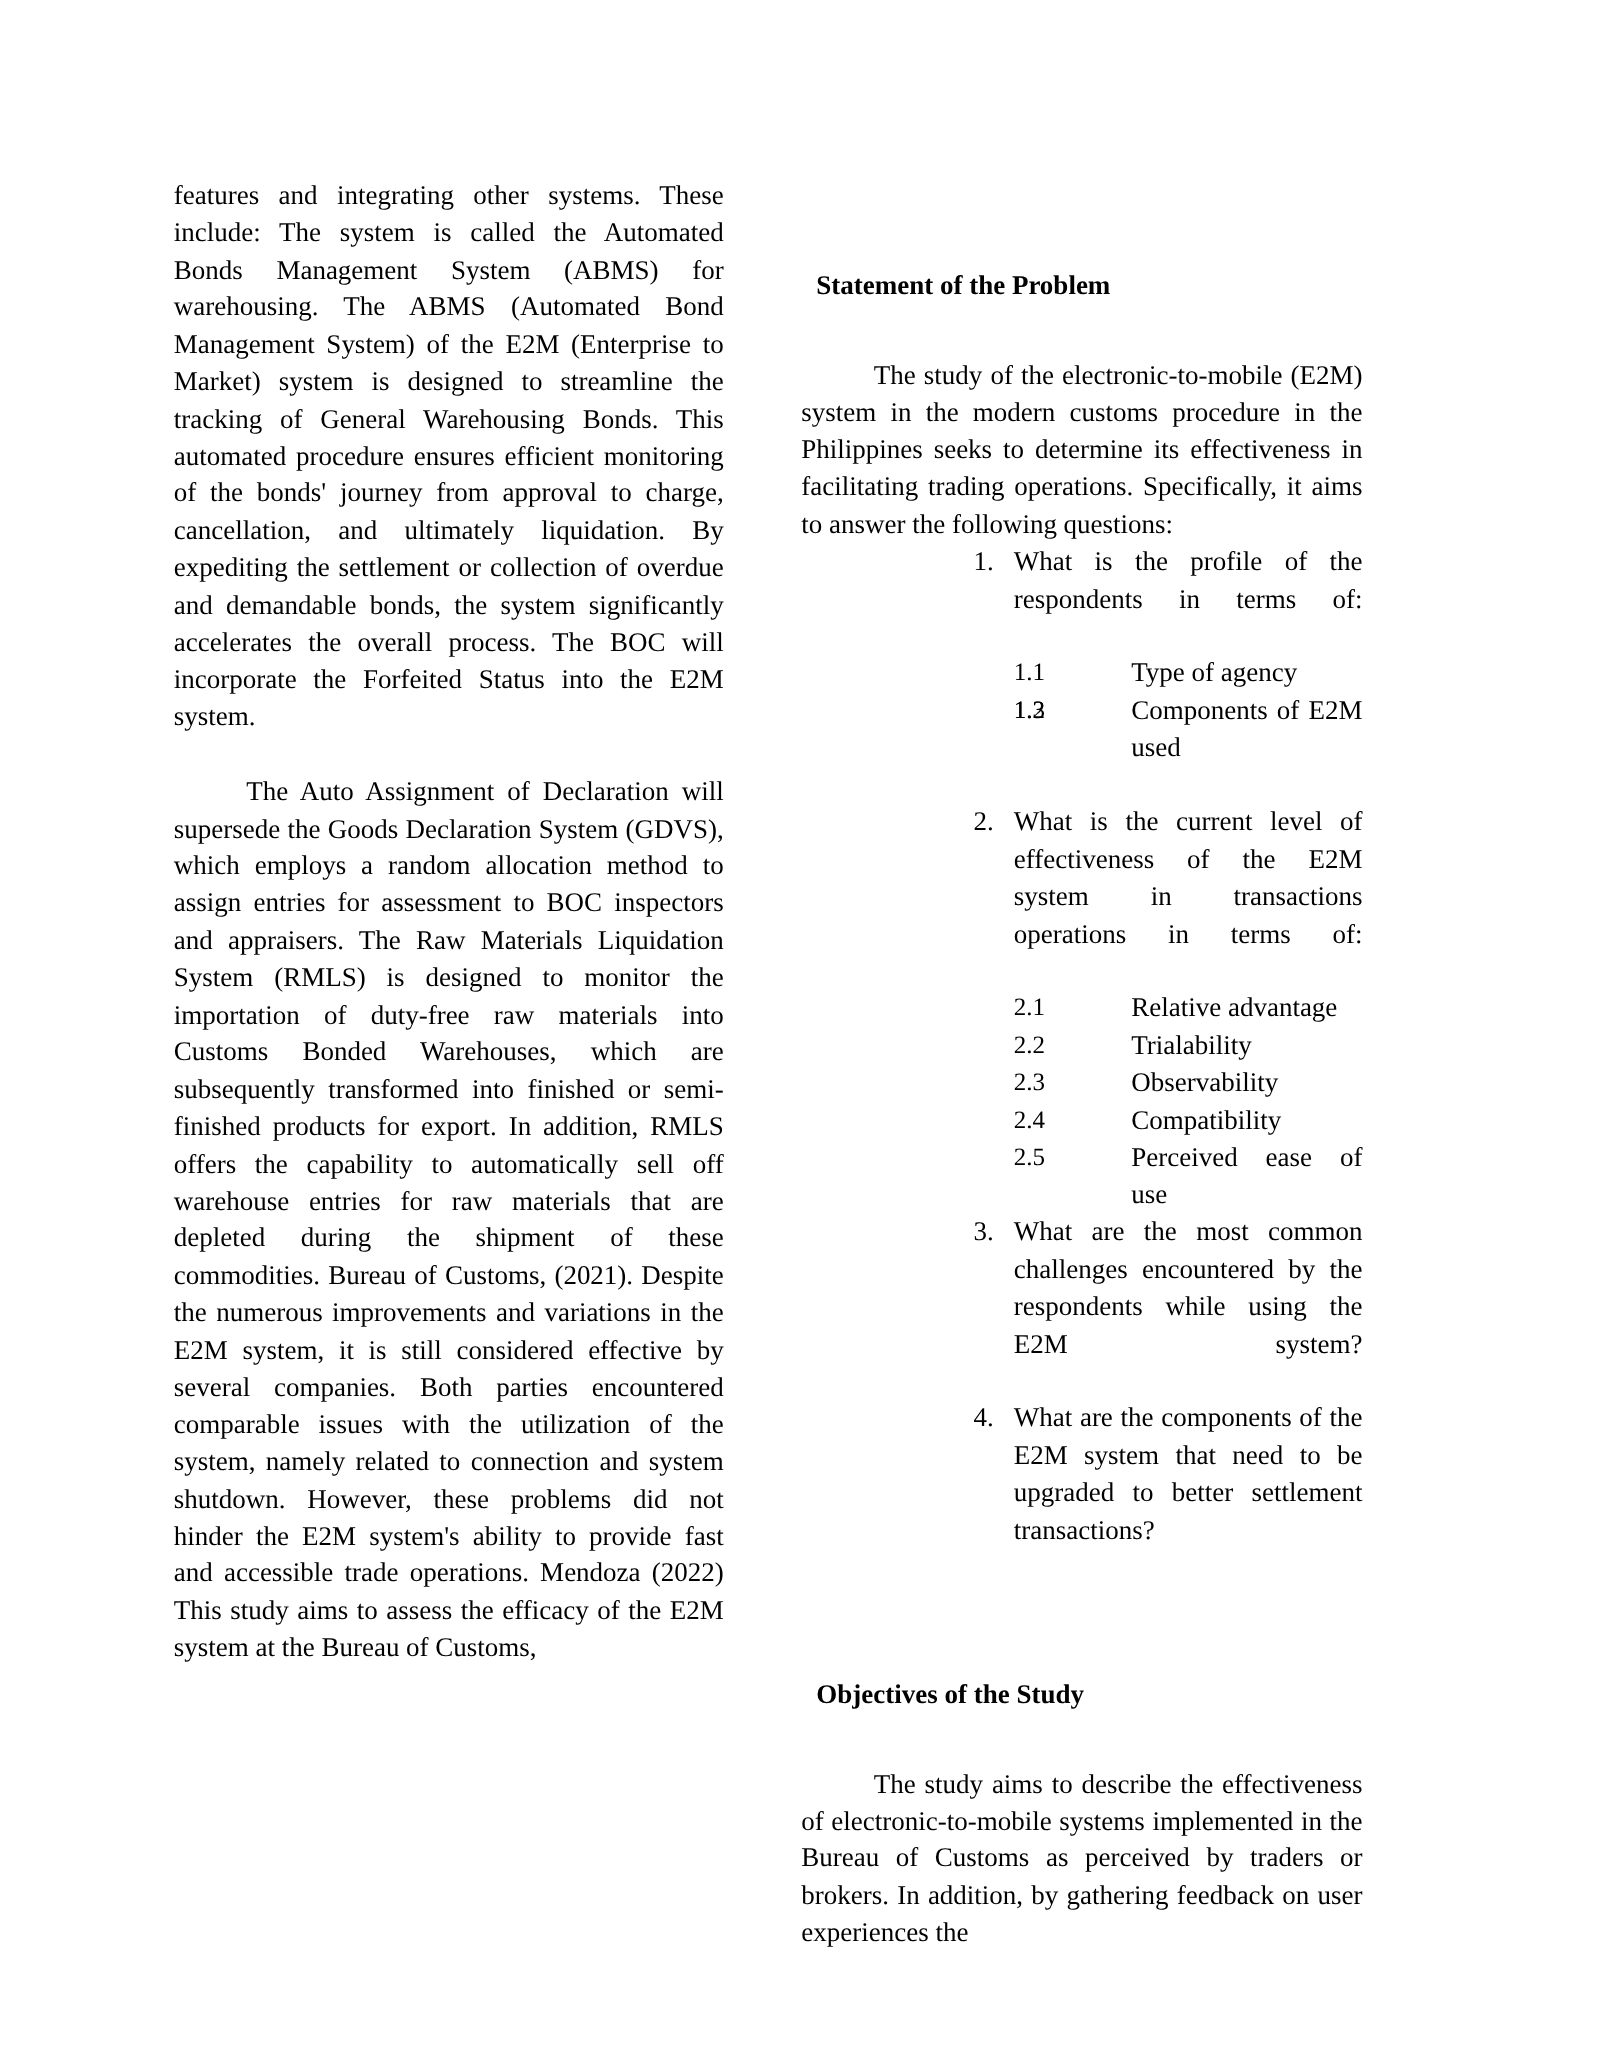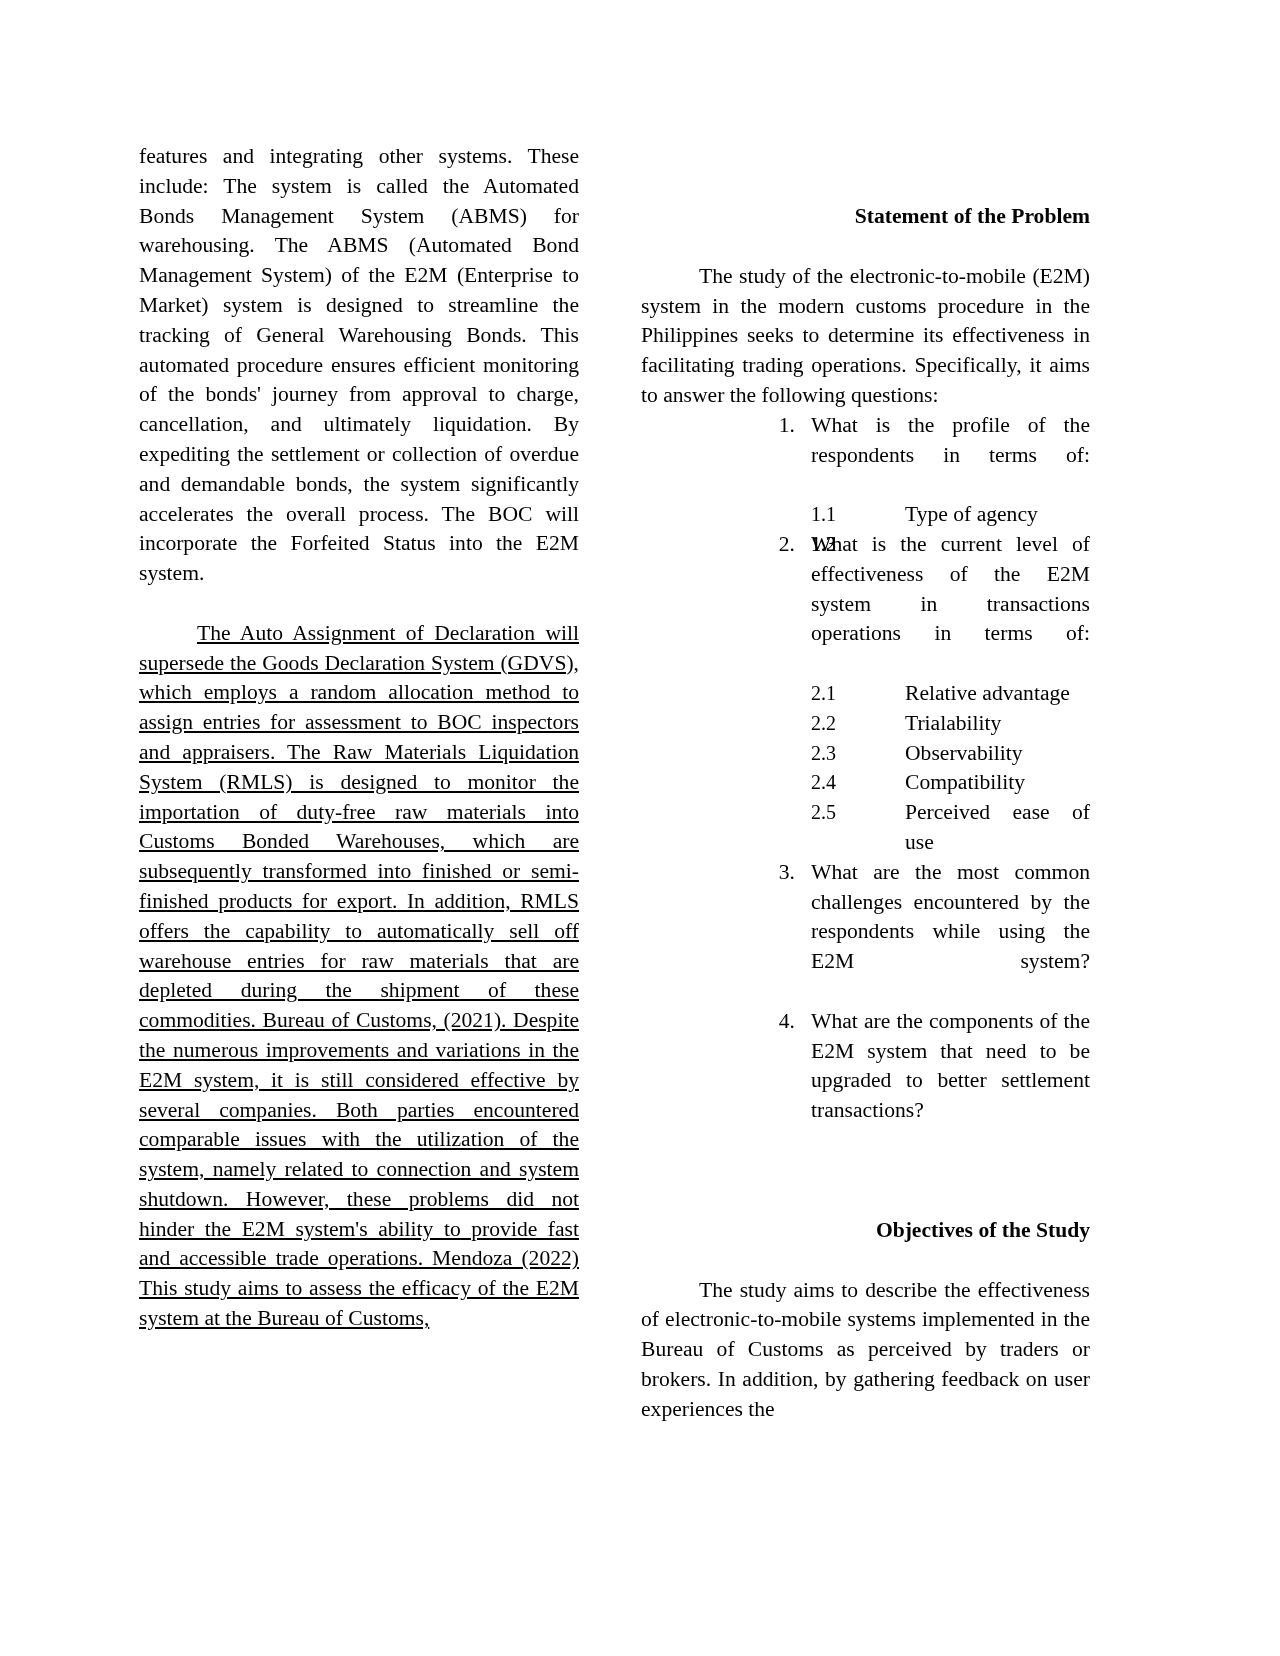--- a/index.html
+++ b/index.html
@@ -51,29 +51,28 @@
     text-indent: 58px;
     hyphens: none;
   }
 
   p.body-par.no-indent {
     text-indent: 0;
   }
 
   p.body-par + p.body-par {
     margin-top: 29.8px;
-    text-decoration: underline;
   }
 
   h2.section-heading {
-    margin: 0;
+    margin: 12px;
     font-size: 21.6px;
     line-height: 29.8px;
     font-weight: bold;
-    text-align: right;
+    text-align: left;
   }
 
   .gap-before-heading { height: 60px; }
   .gap-after-heading  { height: 30px; }
   .gap-before-heading-2 { height: 60px; }
   .gap-after-heading-2  { height: 30px; }
 
   
   ol.q-list {
     list-style: none;
@@ -183,20 +182,21 @@
             <ul class="sub-list">
               <li>
                 <span class="sub-marker">1.1</span>
                 <span class="sub-text">Type of agency</span>
               </li>
               <li class="justify">
                 <span class="sub-marker">1.2</span>
               </li>
               <li class="justify">
                 <span class="sub-marker">1.3</span>
+                <span class="sub-text">Components of E2M used</span>
               </li>
             </ul>
           </li>
           <li>
             <span class="marker">2.</span>
             <span class="q-text">What is the current level of effectiveness of the E2M system in transactions operations in terms of:</span>
             <ul class="sub-list">
               <li>
                 <span class="sub-marker">2.1</span>
                 <span class="sub-text">Relative advantage</span>

